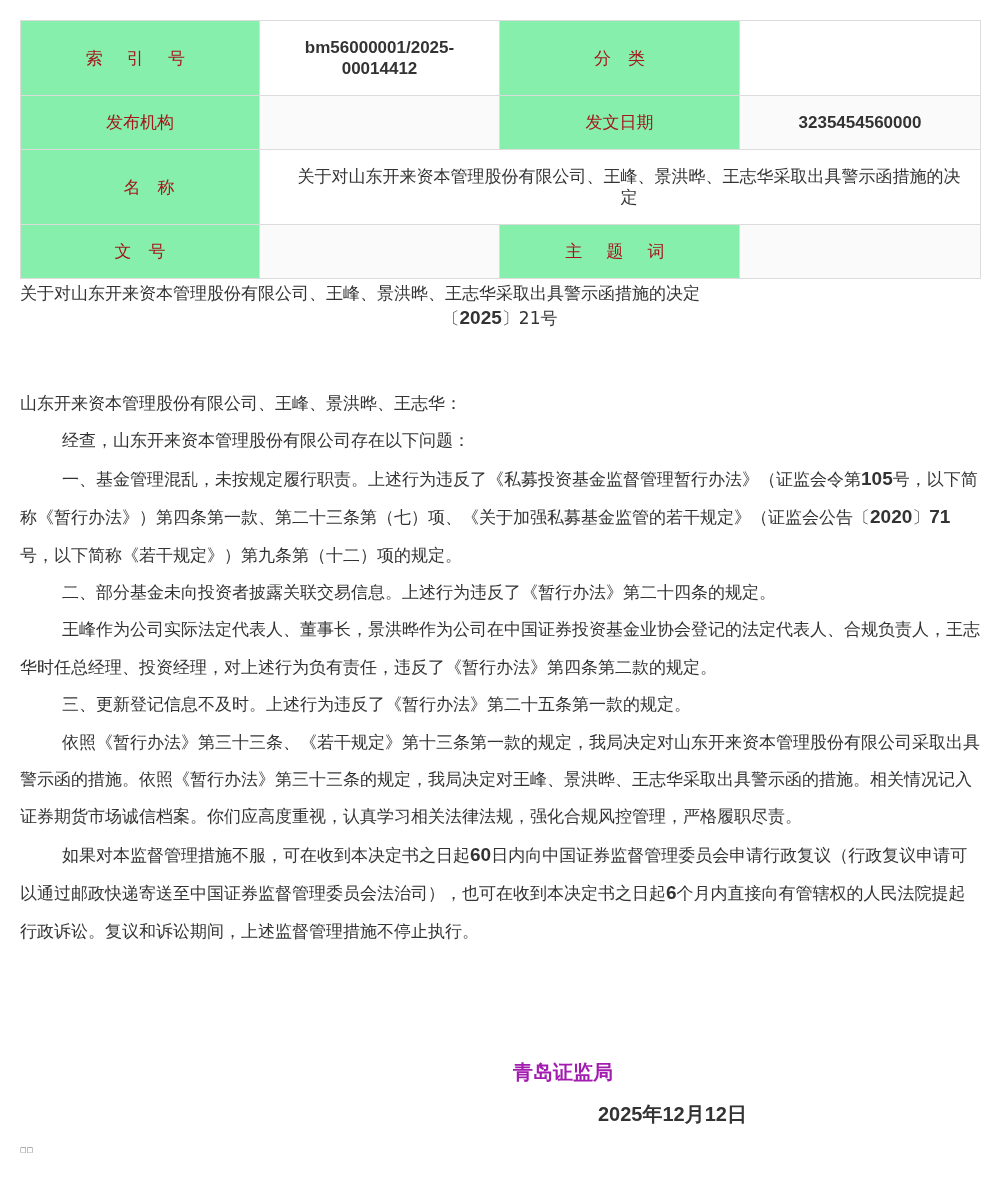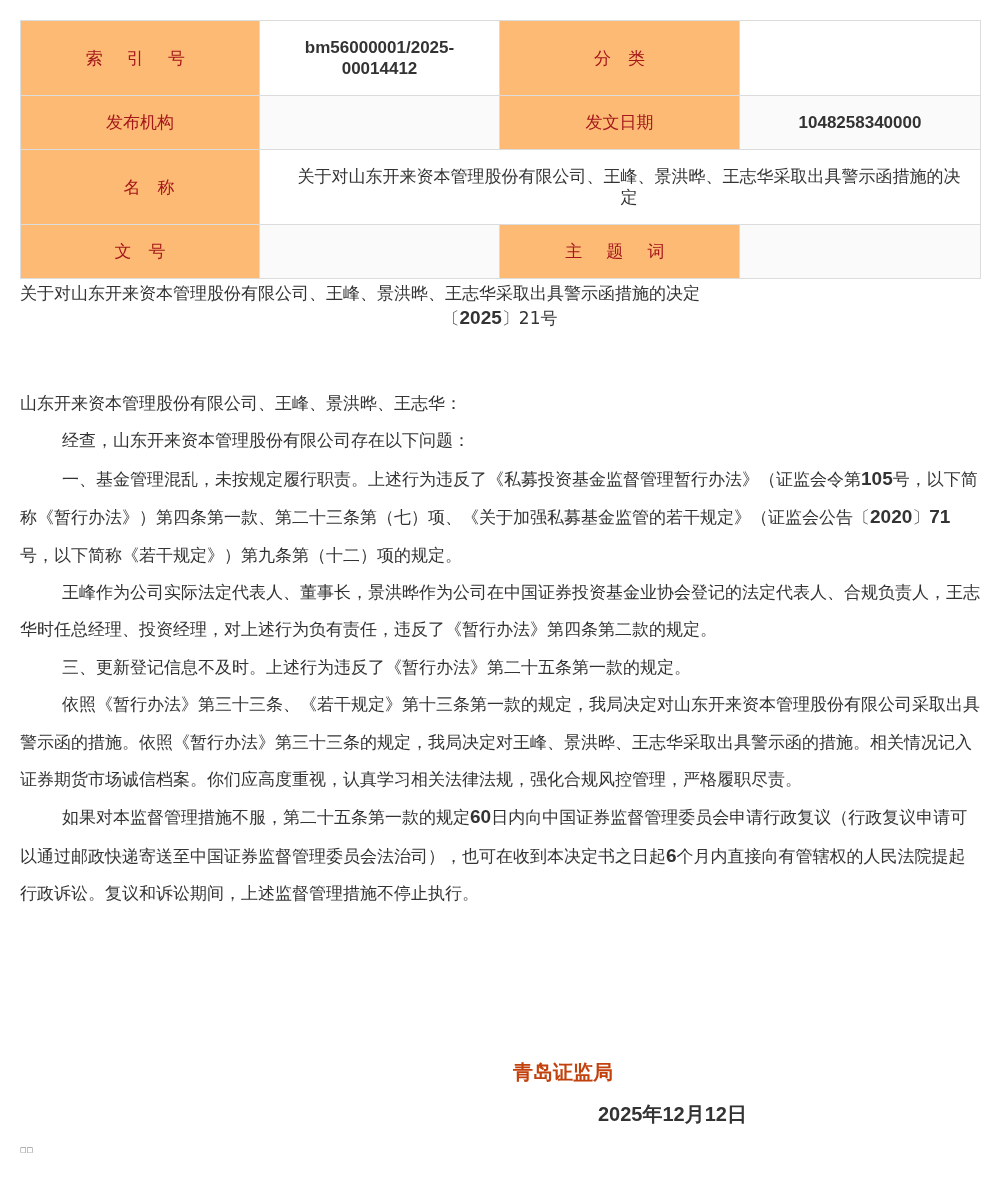--- a/index.html
+++ b/index.html
@@ -11,21 +11,21 @@
     .meta-table {
       position: absolute; left: 20px; top: 20px; width: 960px;
       border-collapse: collapse; table-layout: fixed;
     }
     .meta-table td {
       border: 1px solid #dcdcdc;
       text-align: center; vertical-align: middle;
       font-size: 17px; line-height: 21px;
       padding: 0 14px;
     }
-    .meta-table td.lbl { background: #fdba74; color: #a4161a; }
+    .meta-table td.lbl { background: #86efac; color: #a4161a; }
     .meta-table td.val { background: #ffffff; color: #333333; }
     .meta-table td.val.bold { font-weight: bold; font-family: "Liberation Sans", sans-serif; }
     .meta-table td.val.light { background: #fafafa; }
     .row1 td { height: 74px; }
     .row2 td { height: 53px; }
     .row3 td { height: 74px; padding-left: 32px; }
     .row4 td { height: 53px; }
     .spaced { letter-spacing: 0.55em; }
 
     .doc-title {
@@ -41,21 +41,21 @@
     .body-text {
       position: absolute; left: 20px; top: 385px; width: 962px;
       font-size: 17px; line-height: 37.4px; color: #333333;
     }
     .body-text p { margin: 0; }
     .body-text p.indent { text-indent: 42px; }
     .body-text b { font-family: "Liberation Sans", sans-serif; font-size: 19px; }
 
     .signature {
       position: absolute; left: 513px; top: 1059px;
-      font-size: 20px; font-weight: bold; color: #c2410c;
+      font-size: 20px; font-weight: bold; color: #a21caf;
     }
     .sign-date {
       position: absolute; left: 598px; top: 1101px;
       font-size: 20px; font-weight: bold; color: #333333;
       font-family: "Liberation Sans", "DejaVu Sans", sans-serif;
     }
     .tiny-glyph {
       position: absolute; left: 20px; top: 1146px;
       font-size: 7px; color: #666666;
     }
@@ -74,21 +74,21 @@
       <tr class="row1">
     <td class="lbl spaced">索 引 号</td>
     <td class="val bold">bm56000001/2025-00014412</td>
     <td class="lbl">分　类</td>
     <td class="val"></td>
   </tr>
   <tr class="row2">
     <td class="lbl">发布机构</td>
     <td class="val light"></td>
     <td class="lbl">发文日期</td>
-    <td class="val bold light">1048258340000</td>
+    <td class="val bold light">3235454560000</td>
   </tr>
   <tr class="row3">
     <td class="lbl">名　称</td>
     <td class="val" colspan="3">关于对山东开来资本管理股份有限公司、王峰、景洪晔、王志华采取出具警示函措施的决定</td>
   </tr>
   <tr class="row4">
     <td class="lbl">文　号</td>
     <td class="val light"></td>
     <td class="lbl spaced">主 题 词</td>
     <td class="val light"></td>
@@ -97,21 +97,22 @@
   </table>
 
 <div class="doc-title">关于对山东开来资本管理股份有限公司、王峰、景洪晔、王志华采取出具警示函措施的决定</div>
 
 <div class="doc-number"><span>〔</span><b>2025</b><span>〕21号</span></div>
 
 <div class="body-text">
   <p>山东开来资本管理股份有限公司、王峰、景洪晔、王志华：</p>
   <p class="indent">经查，山东开来资本管理股份有限公司存在以下问题：</p>
   <p class="indent"><span>一、基金管理混乱，未按规定履行职责。上述行为违反了《私募投资基金监督管理暂行办法》（证监会令第</span><b>105</b><span>号，以下简称《暂行办法》）第四条第一款、第二十三条第（七）项、《关于加强私募基金监管的若干规定》（证监会公告〔</span><b>2020</b><span>〕</span><b>71</b><span>号，以下简称《若干规定》）第九条第（十二）项的规定。</span></p>
+  <p class="indent">二、部分基金未向投资者披露关联交易信息。上述行为违反了《暂行办法》第二十四条的规定。</p>
   <p class="indent">王峰作为公司实际法定代表人、董事长，景洪晔作为公司在中国证券投资基金业协会登记的法定代表人、合规负责人，王志华时任总经理、投资经理，对上述行为负有责任，违反了《暂行办法》第四条第二款的规定。</p>
   <p class="indent">三、更新登记信息不及时。上述行为违反了《暂行办法》第二十五条第一款的规定。</p>
   <p class="indent">依照《暂行办法》第三十三条、《若干规定》第十三条第一款的规定，我局决定对山东开来资本管理股份有限公司采取出具警示函的措施。依照《暂行办法》第三十三条的规定，我局决定对王峰、景洪晔、王志华采取出具警示函的措施。相关情况记入证券期货市场诚信档案。你们应高度重视，认真学习相关法律法规，强化合规风控管理，严格履职尽责。</p>
-  <p class="indent"><span>如果对本监督管理措施不服，第二十五条第一款的规定</span><b>60</b><span>日内向中国证券监督管理委员会申请行政复议（行政复议申请可以通过邮政快递寄送至中国证券监督管理委员会法治司），也可在收到本决定书之日起</span><b>6</b><span>个月内直接向有管辖权的人民法院提起行政诉讼。复议和诉讼期间，上述监督管理措施不停止执行。</span></p>
+  <p class="indent"><span>如果对本监督管理措施不服，可在收到本决定书之日起</span><b>60</b><span>日内向中国证券监督管理委员会申请行政复议（行政复议申请可以通过邮政快递寄送至中国证券监督管理委员会法治司），也可在收到本决定书之日起</span><b>6</b><span>个月内直接向有管辖权的人民法院提起行政诉讼。复议和诉讼期间，上述监督管理措施不停止执行。</span></p>
 </div>
 
 <div class="signature">青岛证监局</div>
 <div class="sign-date">2025年12月12日</div>
 <div class="tiny-glyph">□□</div>
 
 </body></html>

